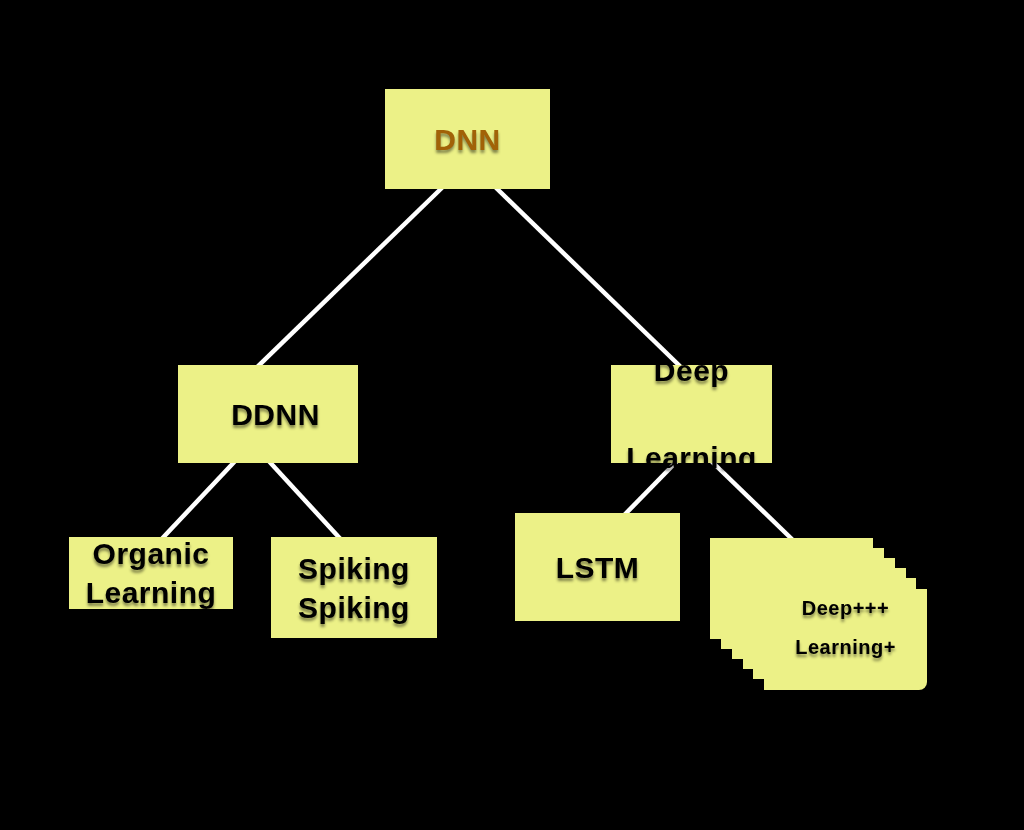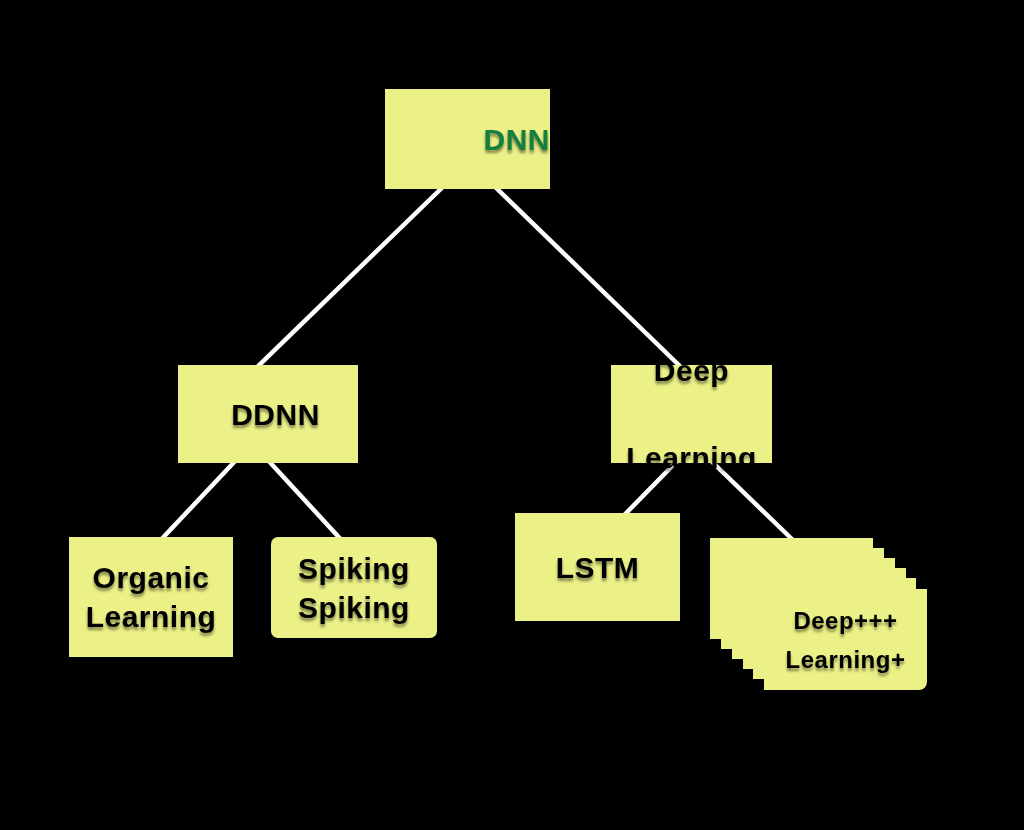--- a/index.html
+++ b/index.html
@@ -40,36 +40,35 @@
   }
   .stack-layer {
     position: absolute;
     z-index: 2;
   }
   .stack-layer.text-layer {
     z-index: 3;
     display: flex;
     flex-direction: column;
     align-items: center;
-    justify-content: center;
     text-align: center;
     color: #000;
-    font-size: 24px;
+    font-size: 20px;
     font-weight: 600;
     line-height: 39px;
     letter-spacing: 0.5px;
     text-shadow: 0 3px 3px rgba(0,0,0,0.45);
   }
   .stack-layer.text-layer { border-bottom-right-radius: 8px; }
 
   
   #node-dnn            { left: 385px; top:  89px; width: 165px; height: 100px; }
   #node-ddnn           { left: 178px; top: 365px; width: 165px; height:  98px; }
   #node-deep-learning  { left: 611px; top: 365px; width: 161px; height:  98px; gap: 48px; }
-  #node-organic        { left:  69px; top: 537px; width: 164px; height: 120px; }
+  #node-organic        { left:  69px; top: 537px; width: 164px; height: 72px; }
   #node-spiking        { left: 271px; top: 537px; width: 166px; height: 101px; }
   #node-lstm           { left: 515px; top: 513px; width: 165px; height:  108px; }
 
   #stack-l0 { left: 710px; top: 538px; width: 163px; height: 101px; }
   #stack-l1 { left: 721px; top: 548px; width: 163px; height: 101px; }
   #stack-l2 { left: 732px; top: 558px; width: 163px; height: 101px; }
   #stack-l3 { left: 743px; top: 568px; width: 163px; height: 101px; }
   #stack-l4 { left: 753px; top: 578px; width: 163px; height: 101px; }
   #stack-l5 { left: 764px; top: 589px; width: 163px; height: 101px; }
 </style>
@@ -80,39 +79,39 @@
 
   <svg class="edges-svg" width="1024" height="830">
     <line x1="450" y1="180" x2="252" y2="372" stroke-width="4.5" stroke="#FFFFFF"></line>
     <line x1="488" y1="180" x2="686" y2="372" stroke-width="4.5" stroke="#FFFFFF"></line>
     <line x1="238" y1="458" x2="156" y2="545" stroke-width="4.5" stroke="#FFFFFF"></line>
     <line x1="266" y1="458" x2="346" y2="545" stroke-width="4.5" stroke="#FFFFFF"></line>
     <line x1="682" y1="456" x2="594" y2="546" stroke-width="4.5" stroke="#FFFFFF"></line>
     <line x1="706" y1="456" x2="798" y2="545" stroke-width="4.5" stroke="#FFFFFF"></line>
   </svg>
 
-  <div class="node" id="node-dnn" style="background: rgb(236, 241, 135); color: #15803d; align-items: flex-end;">
+  <div class="node" id="node-dnn" style="background: rgb(236, 241, 135); color: #a16207;">
     <span>DNN</span>
   </div>
 
   <div class="node" id="node-ddnn" style="background: rgb(236, 241, 135); color: rgb(0, 0, 0); padding-left: 15px;">
     <span>DDNN</span>
   </div>
 
   <div class="node" id="node-deep-learning" style="background: rgb(236, 241, 135); color: rgb(0, 0, 0);">
     <span>Deep</span>
     <span>Learning</span>
   </div>
 
   <div class="node" id="node-organic" style="background: rgb(236, 241, 135); color: rgb(0, 0, 0);">
     <span>Organic</span>
     <span>Learning</span>
   </div>
 
-  <div class="node" id="node-spiking" style="background: rgb(236, 241, 135); color: rgb(0, 0, 0); border-radius: 7px;">
+  <div class="node" id="node-spiking" style="background: rgb(236, 241, 135); color: rgb(0, 0, 0);">
     <span>Spiking</span>
     <span>Spiking</span>
   </div>
 
   <div class="node" id="node-lstm" style="background: rgb(236, 241, 135); color: rgb(0, 0, 0);">
     <span>LSTM</span>
   </div>
 
   <div class="stack-layer" id="stack-l0" style="background: rgb(236, 241, 135); color: rgb(0, 0, 0);"></div>
   <div class="stack-layer" id="stack-l1" style="background: rgb(236, 241, 135); color: rgb(0, 0, 0);"></div>

